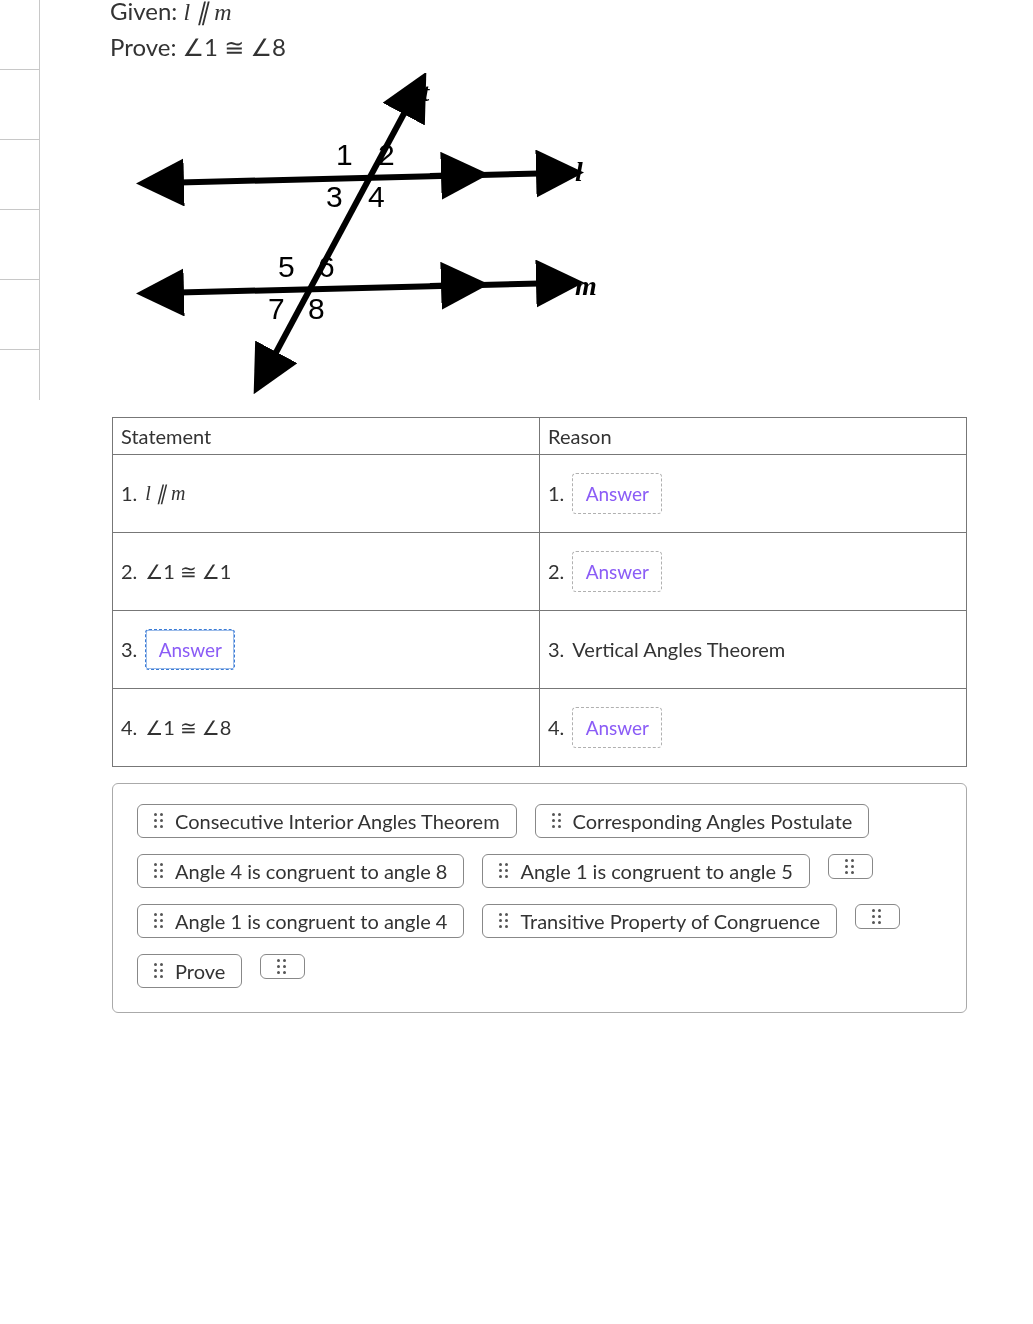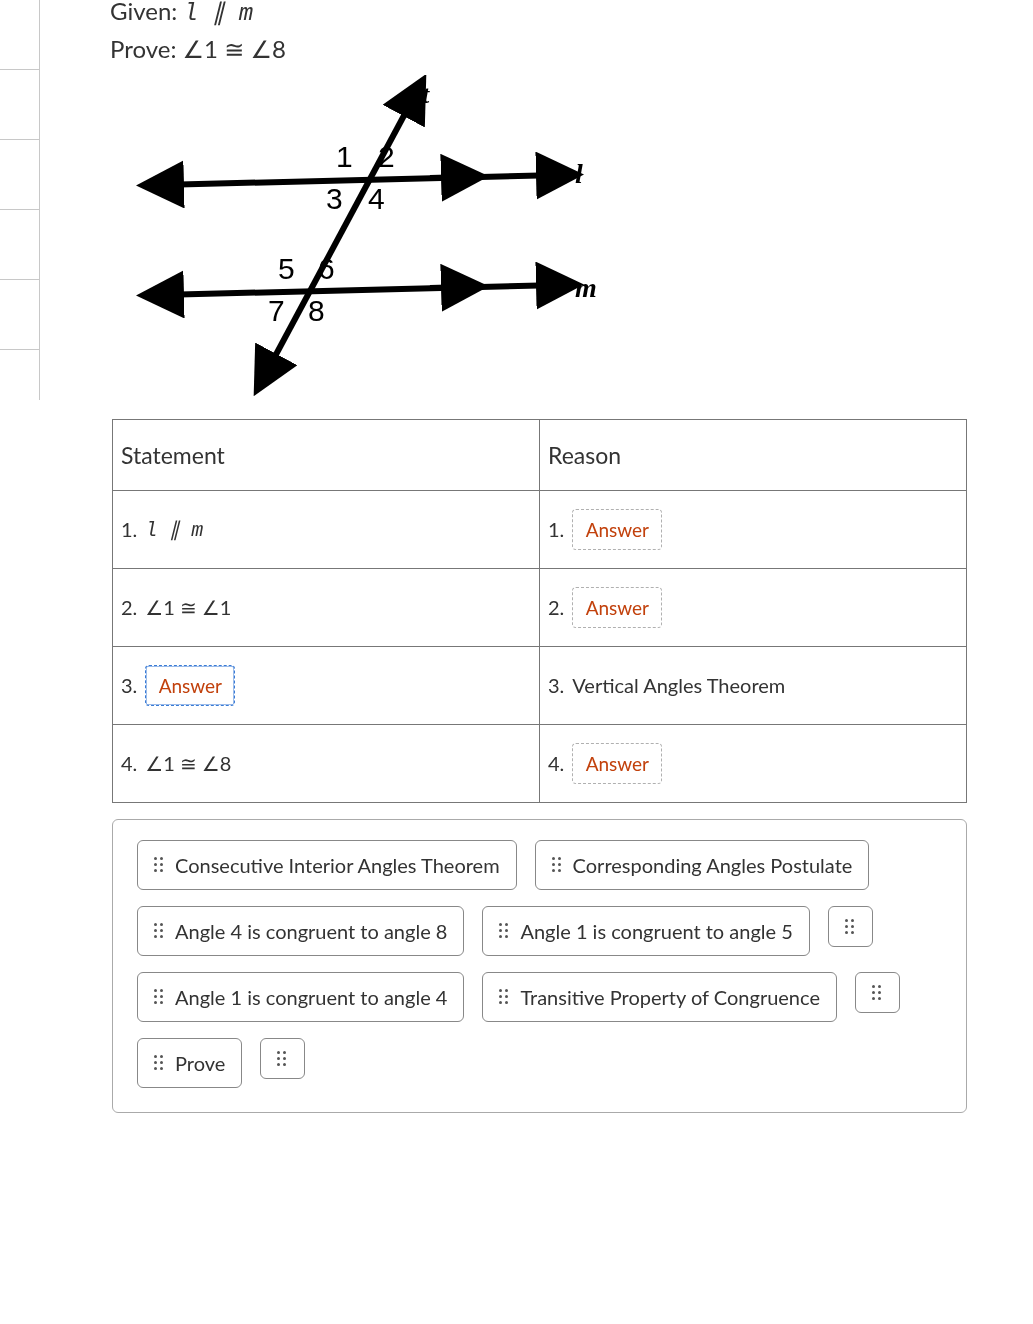--- a/index.html
+++ b/index.html
@@ -18,44 +18,44 @@
   }
   .left-rail {
     position: absolute;
     left: 0; top: 0;
     width: 40px;
     height: 400px;
     border-right: 1px solid #c8c8c8;
   }
   .left-rail div { height: 70px; border-bottom: 1px solid #c8c8c8; }
   .given-prove { font-size: 24px; line-height: 1.45; margin-top: -6px; }
-  .math-sym { font-style: italic; font-family: Liberation Mono, monospace; }
+  .math-sym { font-style: italic; font-family: Liberation Serif, serif; }
   .diagram { margin: 8px 0 10px 20px; }
   table.proof {
     width: 855px;
     border-collapse: collapse;
     margin-left: 2px;
     font-size: 20px;
   }
   table.proof th, table.proof td {
     border: 1px solid #777;
     text-align: left;
     font-weight: 400;
     vertical-align: middle;
     padding: 0;
   }
-  table.proof th { padding: 21px 8px; font-size: 23px; }
+  table.proof th { padding: 6px 8px; font-size: 20px; }
   table.proof td { height: 78px; padding: 0 8px; }
   .cell-inner { display: flex; align-items: center; gap: 6px; }
   .rownum { margin-right: 2px; }
   .dropzone {
     border: 1.5px dashed #b0b0b0;
     border-radius: 4px;
     padding: 8px 12px;
-    color: #c2410c;
+    color: #8b5cf6;
     font-size: 19px;
     min-width: 90px;
     text-align: center;
     display: inline-block;
     cursor: pointer;
   }
   .dropzone.active {
     border-color: #3a7bd5;
     box-shadow: 0 0 0 0.5px #3a7bd5 inset;
   }
@@ -66,21 +66,21 @@
     margin: 16px 0 0 2px;
     padding: 20px 24px 24px 24px;
     display: flex;
     flex-wrap: wrap;
     gap: 16px 18px;
     align-items: flex-start;
   }
   .tile {
     border: 1px solid #888;
     border-radius: 6px;
-    padding: 12px 16px;
+    padding: 4px 16px;
     font-size: 20px;
     display: inline-flex;
     align-items: center;
     gap: 10px;
     cursor: grab;
     background: #fff;
   }
   .grip {
     display: inline-grid;
     grid-template-columns: repeat(2, 3px);

